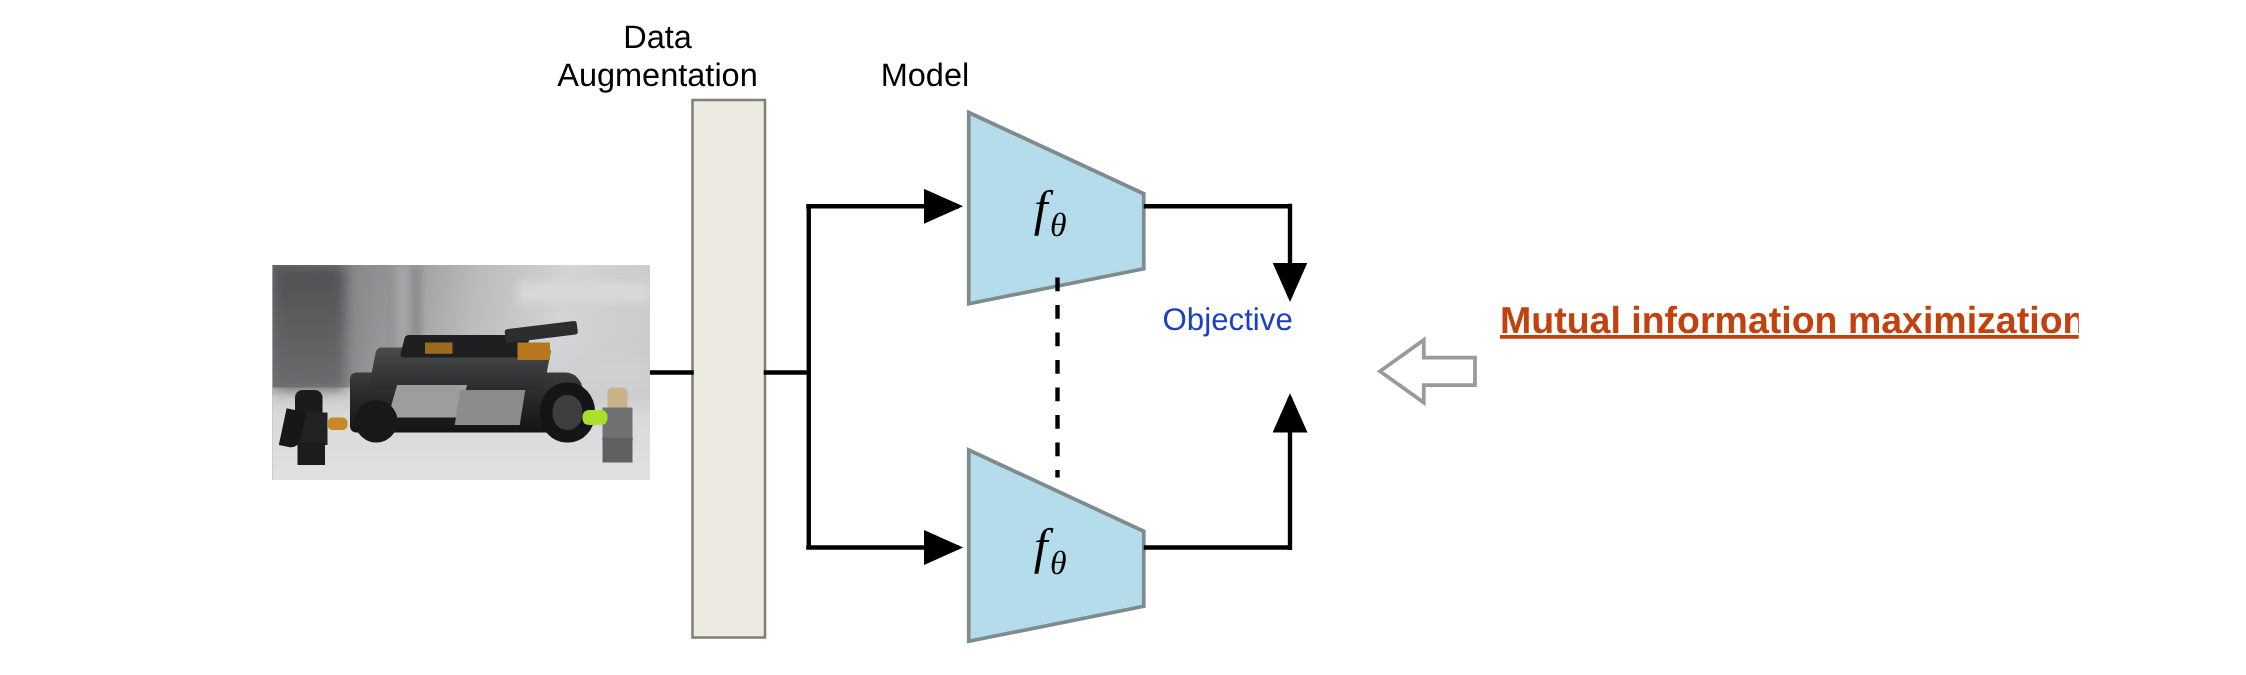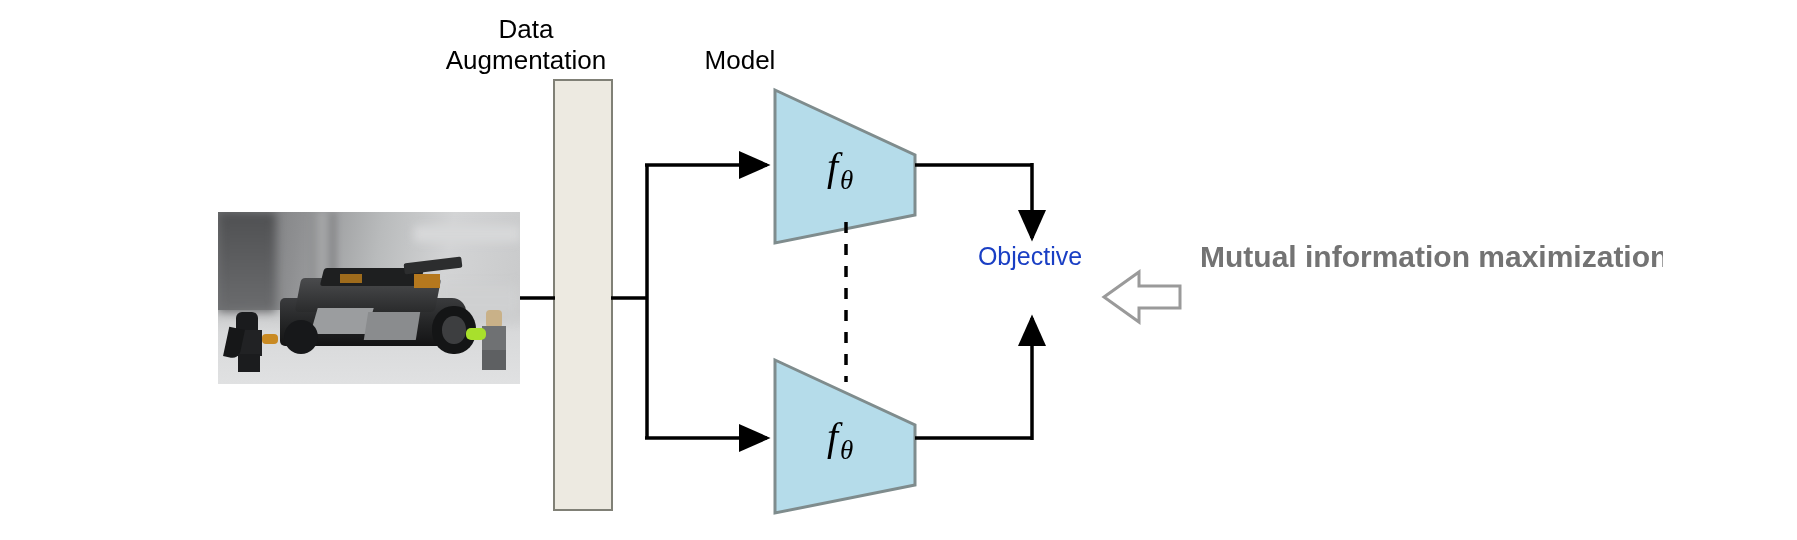--- a/index.html
+++ b/index.html
@@ -36,36 +36,36 @@
     left: 660px;
     top: 30px;
     width: 160px;
     margin-top: 15px;
   }
   #objective-label {
     position: absolute;
     left: 930px;
     top: 242px;
     width: 200px;
-    text-align: center;
     font-family: "Liberation Sans", sans-serif;
     font-size: 25px;
     color: #1a3fc4;
     user-select: none;
   }
   #callout-text {
     position: absolute;
     left: 1200px;
     top: 240px;
     font-family: "Liberation Sans", sans-serif;
     font-size: 30px;
     font-weight: bold;
-    color: #737373;
+    color: #c2410c;
     white-space: nowrap;
     user-select: none;
+    text-decoration: underline;
   }
   
   #aug-box {
     position: absolute;
     left: 553px;
     top: 79px;
     width: 60px;
     height: 432px;
     background: #edeae1;
     border: 2px solid #808076;

